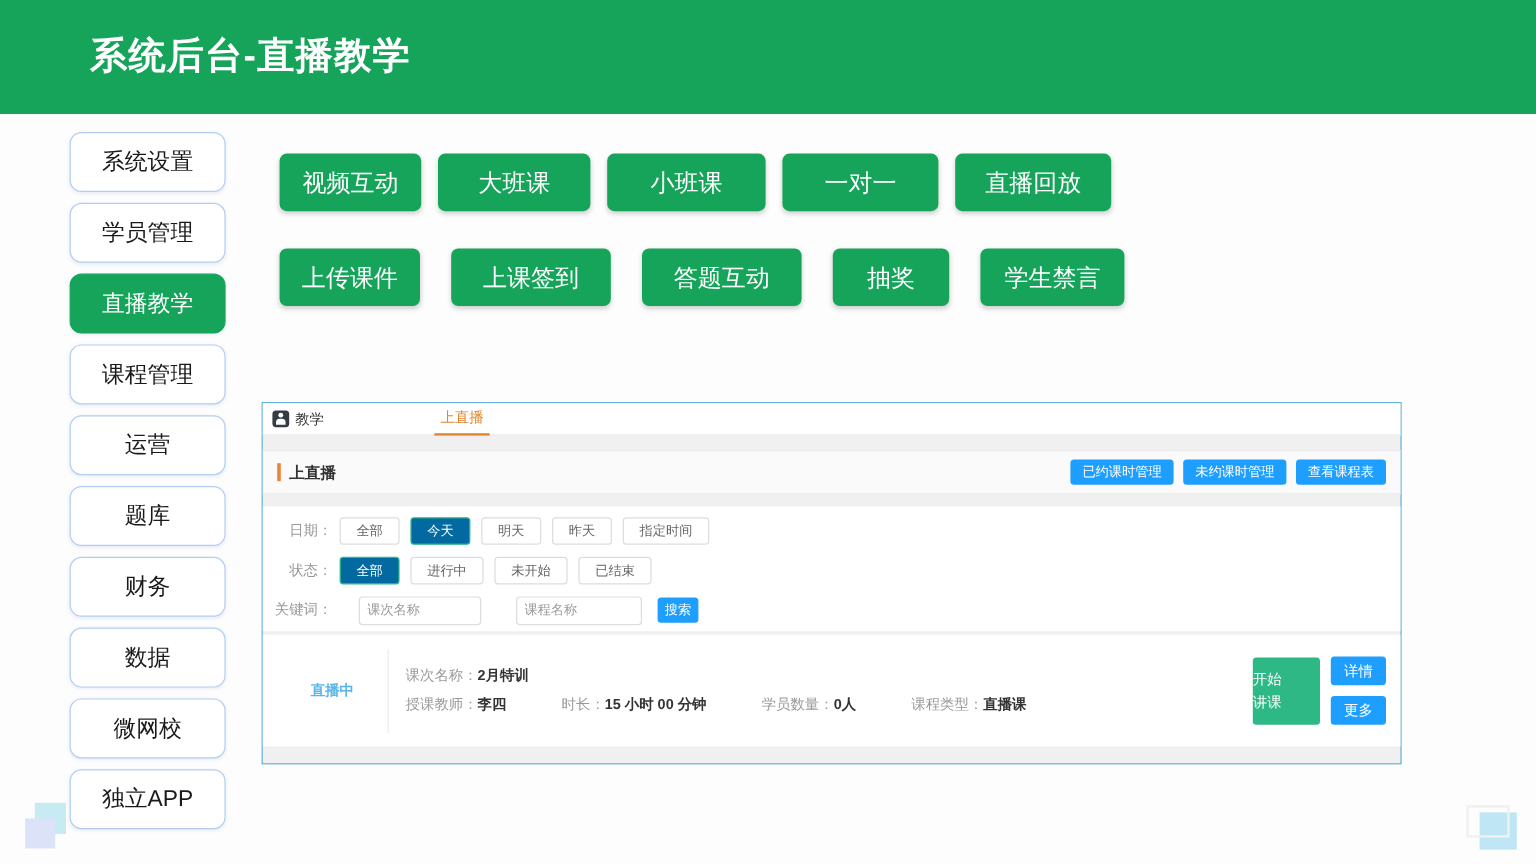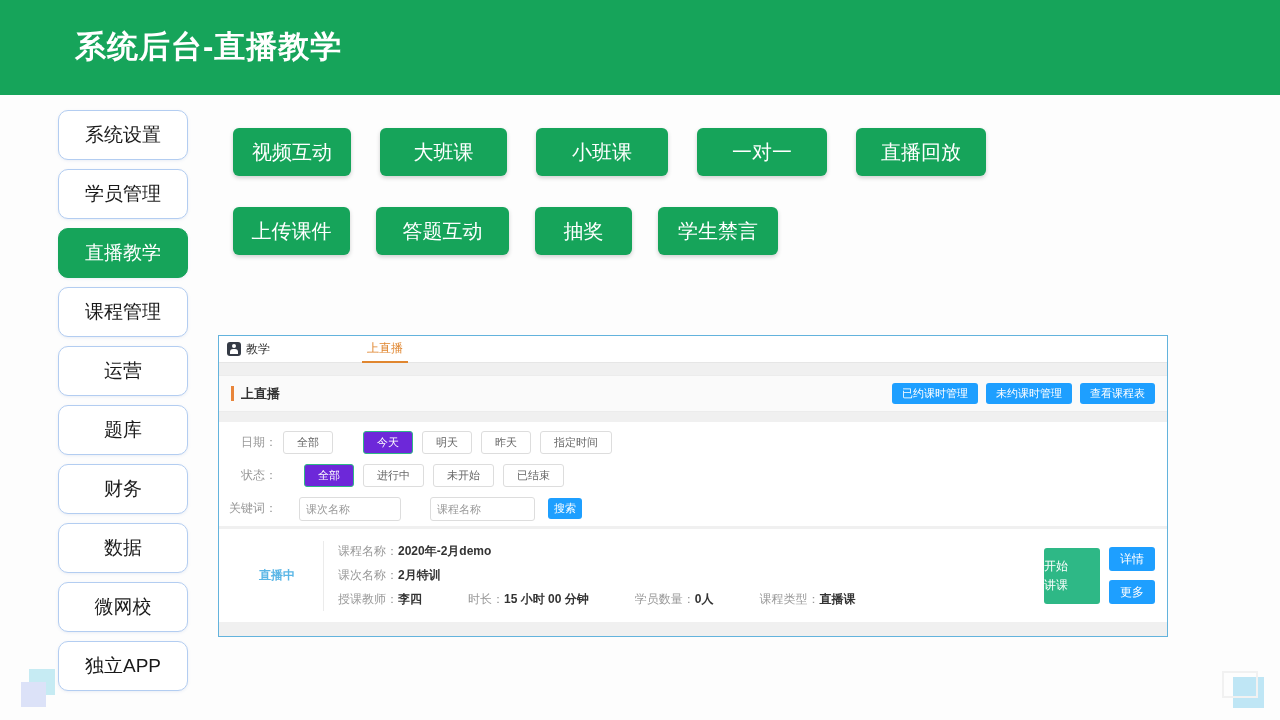--- a/index.html
+++ b/index.html
@@ -23,21 +23,21 @@
   .side-btn {
     height:50px; background:#ffffff; border:1px solid #b3cdf1; border-radius:10px;
     display:flex; align-items:center; justify-content:center;
     font-size:19px; color:#1a1a1a; cursor:pointer;
     box-shadow:0 1px 3px rgba(120,150,200,0.15);
   }
   .side-btn.active { background:#16a45a; border-color:#16a45a; color:#ffffff; }
 
   
   .feat-row { position:absolute; display:flex; }
-  .feat-row.r1 { left:233px; top:128px; gap:29px; }
+  .feat-row.r1 { left:233px; top:128px; gap:14px; }
   .feat-row.r2 { left:233px; top:207px; gap:26px; }
   .feat-btn {
     height:48px; background:#16a45a; color:#ffffff; border-radius:6px;
     display:flex; align-items:center; justify-content:center;
     font-size:20px; cursor:pointer;
     box-shadow:0 2px 4px rgba(0,0,0,0.18);
   }
 
   
   .panel {
@@ -72,21 +72,21 @@
   }
 
   .filter-card { margin-top:10px; background:#ffffff; padding:9px 0 6px 0; }
   .filter-row { display:flex; align-items:center; height:23px; margin-bottom:10px; }
   .filter-label { width:58px; text-align:right; font-size:12px; color:#999999; margin-right:6px; flex:none; }
   .chip {
     height:23px; padding:1px 13px; margin-right:9px;
     border:1px solid #dddddd; border-radius:3px; background:#ffffff;
     font-size:11px; color:#666666; display:flex; align-items:center; cursor:pointer;
   }
-  .chip.active { background:#6d28d9; border-color:#2eb886; color:#ffffff;margin-left:21px; }
+  .chip.active { background:#0369a1; border-color:#2eb886; color:#ffffff; }
   .kw-input {
     height:23px; width:102px; margin-right:13px; padding:11px 6px;
     border:1px solid #dddddd; border-radius:3px; font-size:11px; color:#333333;
     font-family:"Liberation Sans", sans-serif;
     margin-left:16px;
   }
   .kw-input::placeholder { color:#999999; }
   .search-btn {
     height:21px; width:34px; background:#1e9fff; color:#ffffff;
     border:none; border-radius:3px; font-size:11px; cursor:pointer;
@@ -145,20 +145,21 @@
 <div class="feat-row r1">
   <div class="feat-btn" style="width:118px">视频互动</div>
   <div class="feat-btn" style="width:127px">大班课</div>
   <div class="feat-btn" style="width:132px">小班课</div>
   <div class="feat-btn" style="width:130px">一对一</div>
   <div class="feat-btn" style="width:130px">直播回放</div>
 </div>
 
 <div class="feat-row r2">
   <div class="feat-btn" style="width:117px">上传课件</div>
+  <div class="feat-btn" style="width:133px">上课签到</div>
   <div class="feat-btn" style="width:133px">答题互动</div>
   <div class="feat-btn" style="width:97px">抽奖</div>
   <div class="feat-btn" style="width:120px">学生禁言</div>
 </div>
 
 <div class="panel">
 
   <div class="panel-tabbar">
     <span class="brand-icon">
         <span class="head"></span>
@@ -199,24 +200,20 @@
       <input class="kw-input" type="text" placeholder="课次名称" style="">
       <input class="kw-input" style="width: 105px;" type="text" placeholder="课程名称">
       <button class="search-btn">搜索</button>
     </div>
   </div>
 
   <div class="session-card">
     <span class="session-status">直播中</span>
     <span class="session-divider"></span>
     <div class="session-details">
-      <div class="detail-line">
-        <span class="d-label">课程名称：</span>
-        <span class="d-value">2020年-2月demo</span>
-      </div>
       <div class="detail-line">
         <span class="d-label">课次名称：</span>
         <span class="d-value">2月特训</span>
       </div>
       <div class="detail-line">
         <span class="meta-item">
           <span class="d-label">授课教师：</span>
           <span class="d-value">李四</span>
         </span>
         <span class="meta-item">

